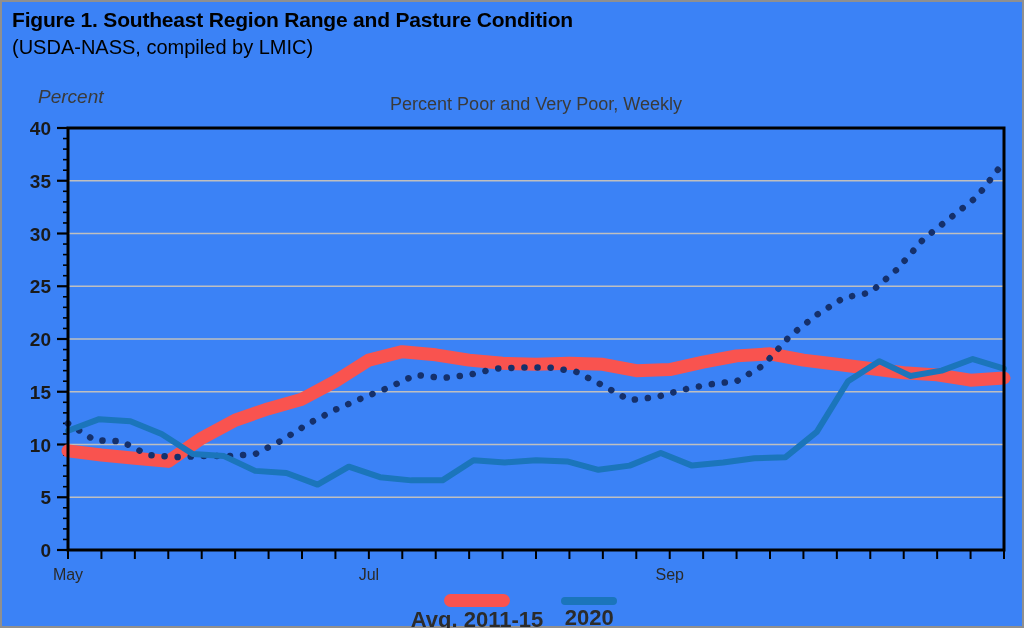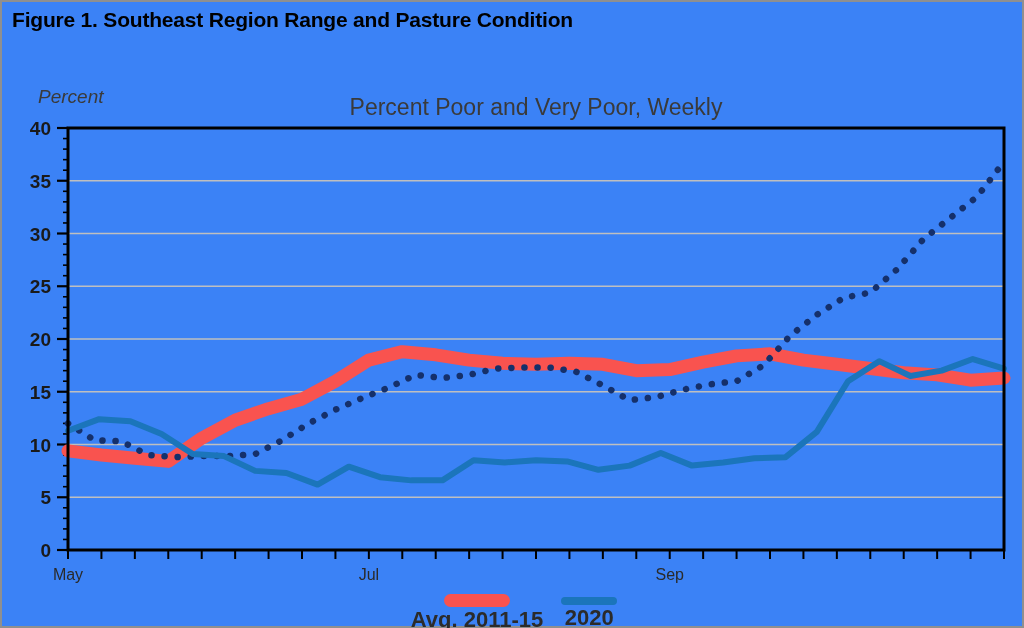--- a/index.html
+++ b/index.html
@@ -52,21 +52,21 @@
     font-size: 19px;
     color: #3a3a3a;
     font-style: italic;
   }
   .plot-title {
     position: absolute;
     left: 66px;
     top: 92px;
     width: 936px;
     text-align: center;
-    font-size: 23px;
+    font-size: 18px;
     color: #3a3a3a;
     white-space: nowrap;
   }
   #chart-svg {
     position: absolute;
     left: 0;
     top: 0;
   }
   .ytick-label {
     font-size: 19px;
@@ -126,20 +126,21 @@
     border-radius: 50%;
   }
 </style>
 </head>
 <body>
 
 <div id="figure-root">
 
   <div class="fig-header">
     <div class="fig-title">Figure 1. Southeast Region Range and Pasture Condition</div>
+    <div class="fig-subtitle">(USDA-NASS, compiled by LMIC)</div>
   </div>
 
   <div class="axis-unit-label">Percent</div>
   <div class="plot-title">Percent Poor and Very Poor, Weekly</div>
 
   <svg id="chart-svg" width="1024" height="628">
     <g>
         <line x1="66" x2="1002" y1="495.25" y2="495.25" stroke="#BFBFBF" stroke-width="1.4"></line>
         <line x1="66" x2="1002" y1="442.5" y2="442.5" stroke="#BFBFBF" stroke-width="1.4"></line>
         <line x1="66" x2="1002" y1="389.75" y2="389.75" stroke="#BFBFBF" stroke-width="1.4"></line>

